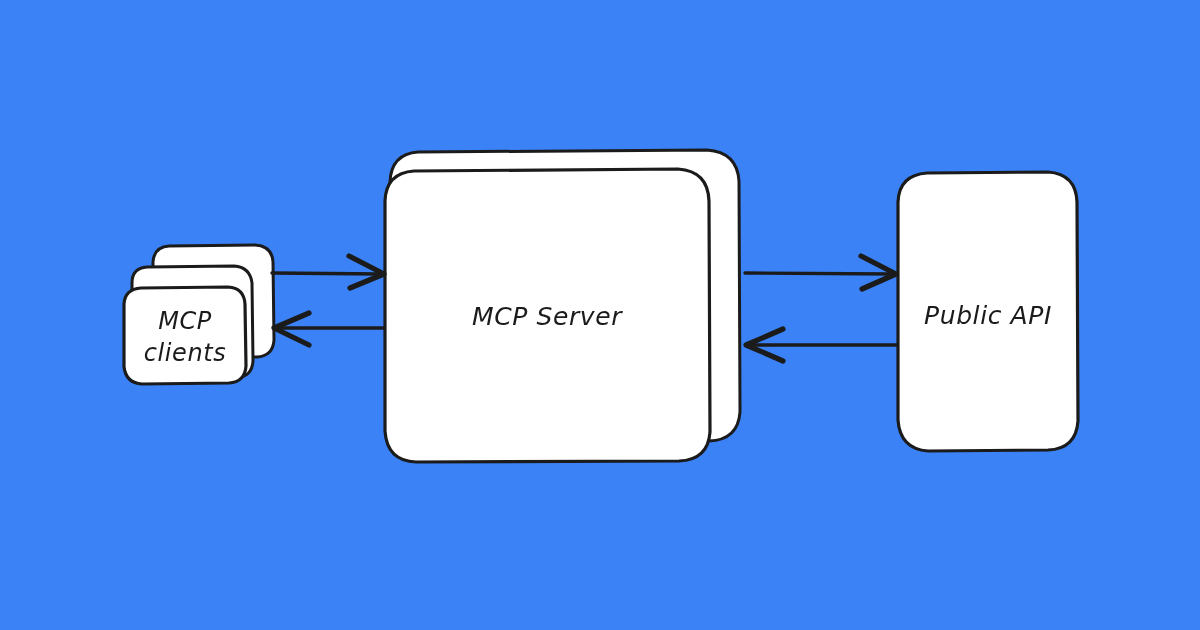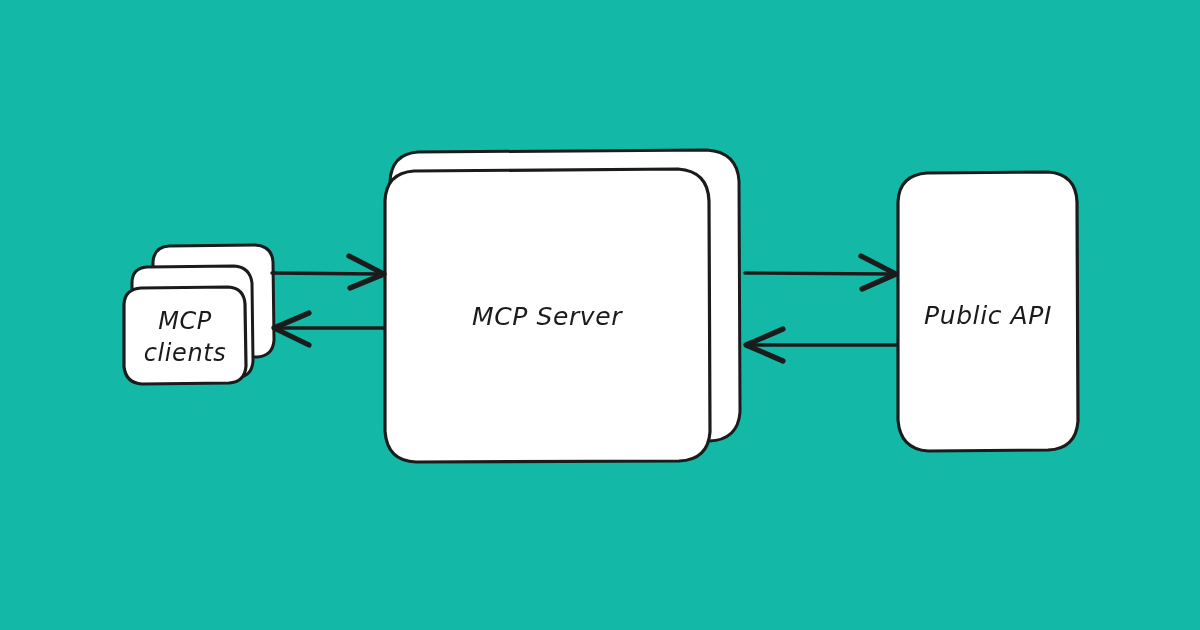--- a/index.html
+++ b/index.html
@@ -10,21 +10,21 @@
   body {
     width: 1200px;
     height: 630px;
     font-family: "DejaVu Sans", sans-serif;
     overflow: hidden;
   }
   #diagram-root {
     position: relative;
     width: 1200px;
     height: 630px;
-    background: #14b8a6;
+    background: #3b82f6;
   }
   svg.canvas {
     display: block;
     width: 1200px;
     height: 630px;
   }
   .node-shape {
     fill: #ffffff;
     stroke: #1b1b1b;
     stroke-width: 3.2;

